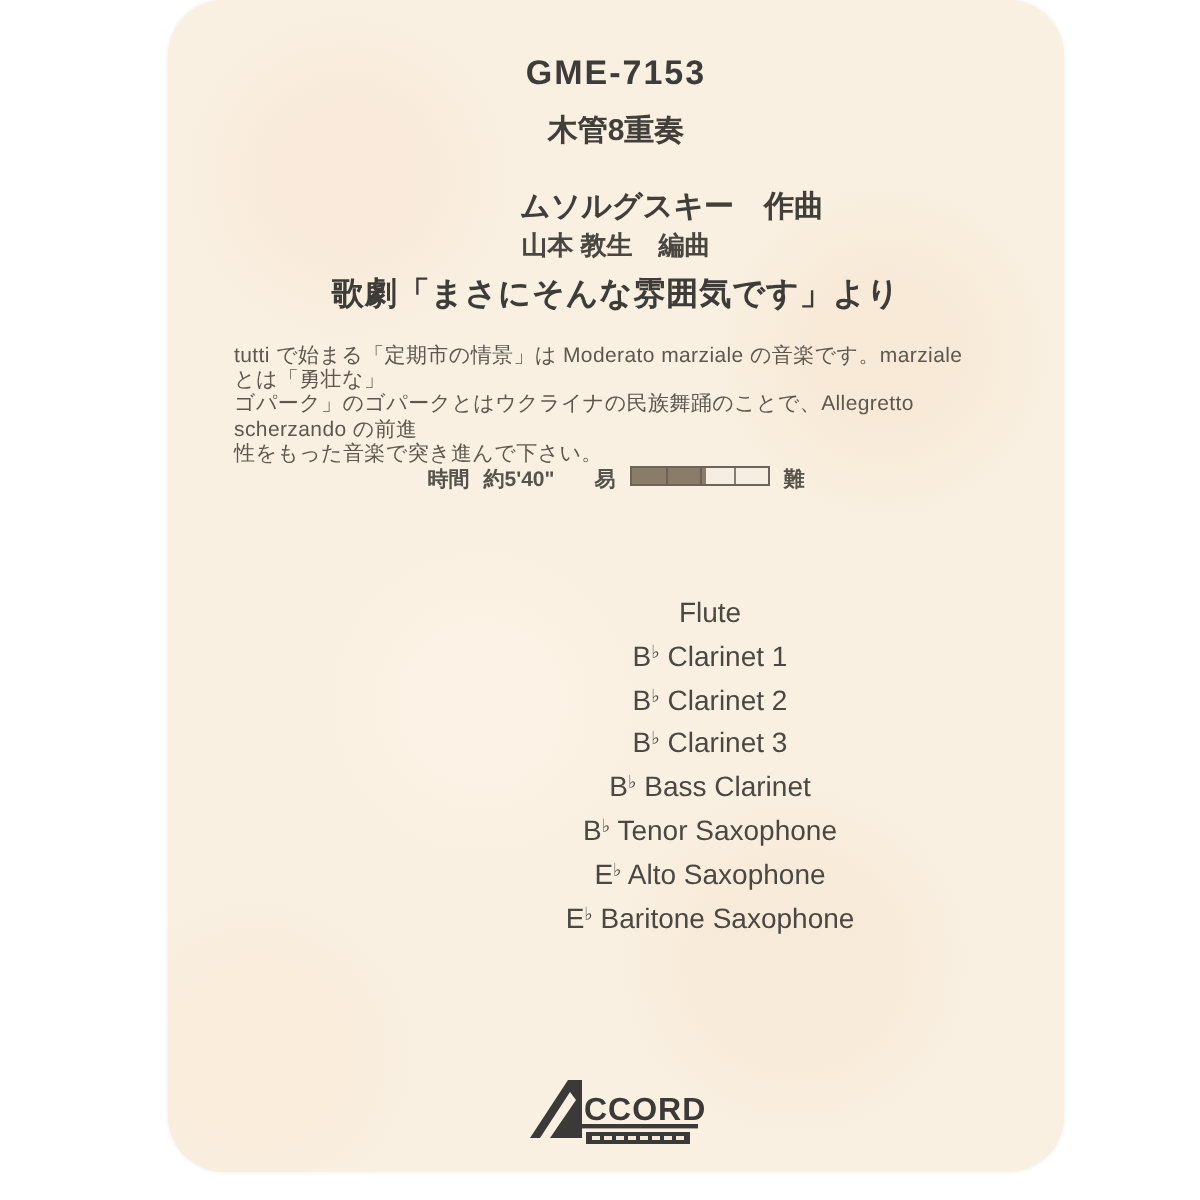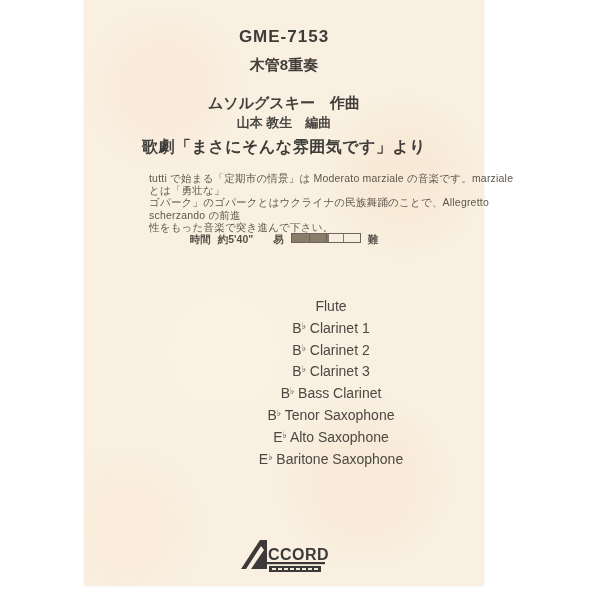--- a/index.html
+++ b/index.html
@@ -2,39 +2,40 @@
 <html><head>
 <meta charset="utf-8">
 <style>
   html,body{margin:0;padding:0;background:#ffffff;}
   .stage{
     position:relative;width:600px;height:600px;background:#ffffff;overflow:hidden;
     font-family:"Liberation Sans","DejaVu Sans",sans-serif;
   }
   
   .cover{
-    position:absolute;left:84px;top:0;width:400px;height:586px;
+    position:absolute;left:84px;top:0;width:448px;height:586px;
     background:
       radial-gradient(circle at 20% 15%, rgba(249,230,214,.55) 0 6%, rgba(249,230,214,0) 14%),
       radial-gradient(circle at 80% 30%, rgba(247,228,206,.5) 0 7%, rgba(247,228,206,0) 16%),
       radial-gradient(circle at 35% 60%, rgba(252,243,230,.8) 0 9%, rgba(252,243,230,0) 18%),
       radial-gradient(circle at 70% 82%, rgba(248,229,210,.5) 0 8%, rgba(248,229,210,0) 16%),
       radial-gradient(circle at 10% 90%, rgba(250,233,215,.5) 0 6%, rgba(250,233,215,0) 13%),
       #f9f0e1;
     box-shadow:0 0 2px rgba(0,0,0,.08);
+    border-radius:28px;
   }
   .ctr{position:absolute;left:0;width:100%;text-align:center;}
   .catalog{top:27px;font-size:17px;font-weight:bold;letter-spacing:1px;color:#3e3c39;}
   .ensemble{top:56px;font-size:15px;font-weight:bold;color:#423f3b;}
-  .composer{top:94px;font-size:15px;font-weight:bold;color:#423f3b;}
+  .composer{top:94px;font-size:15px;font-weight:bold;color:#423f3b;margin-left:28px;}
   .arranger{top:114px;font-size:13px;font-weight:bold;color:#4a4742;}
   .title{top:137px;font-size:16px;font-weight:bold;letter-spacing:.5px;color:#3e3c39;}
   .description{
     position:absolute;top:172px;left:33px;width:368px;
-    font-size:10.5px;line-height:12.2px;letter-spacing:.2px;color:#5d574e;text-align:left;margin-left:32px;
+    font-size:10.5px;line-height:12.2px;letter-spacing:.2px;color:#5d574e;text-align:left;
   }
   .meta-row{
     position:absolute;top:233px;left:0;width:100%;
     display:flex;justify-content:center;align-items:flex-start;gap:7px;
     font-size:10.5px;color:#57524b;font-weight:bold;
   }
   .gauge{
     position:relative;display:inline-block;width:68px;height:8px;
     border:1px solid #6c645a;background:#f6efe1;box-sizing:content-box;
   }

